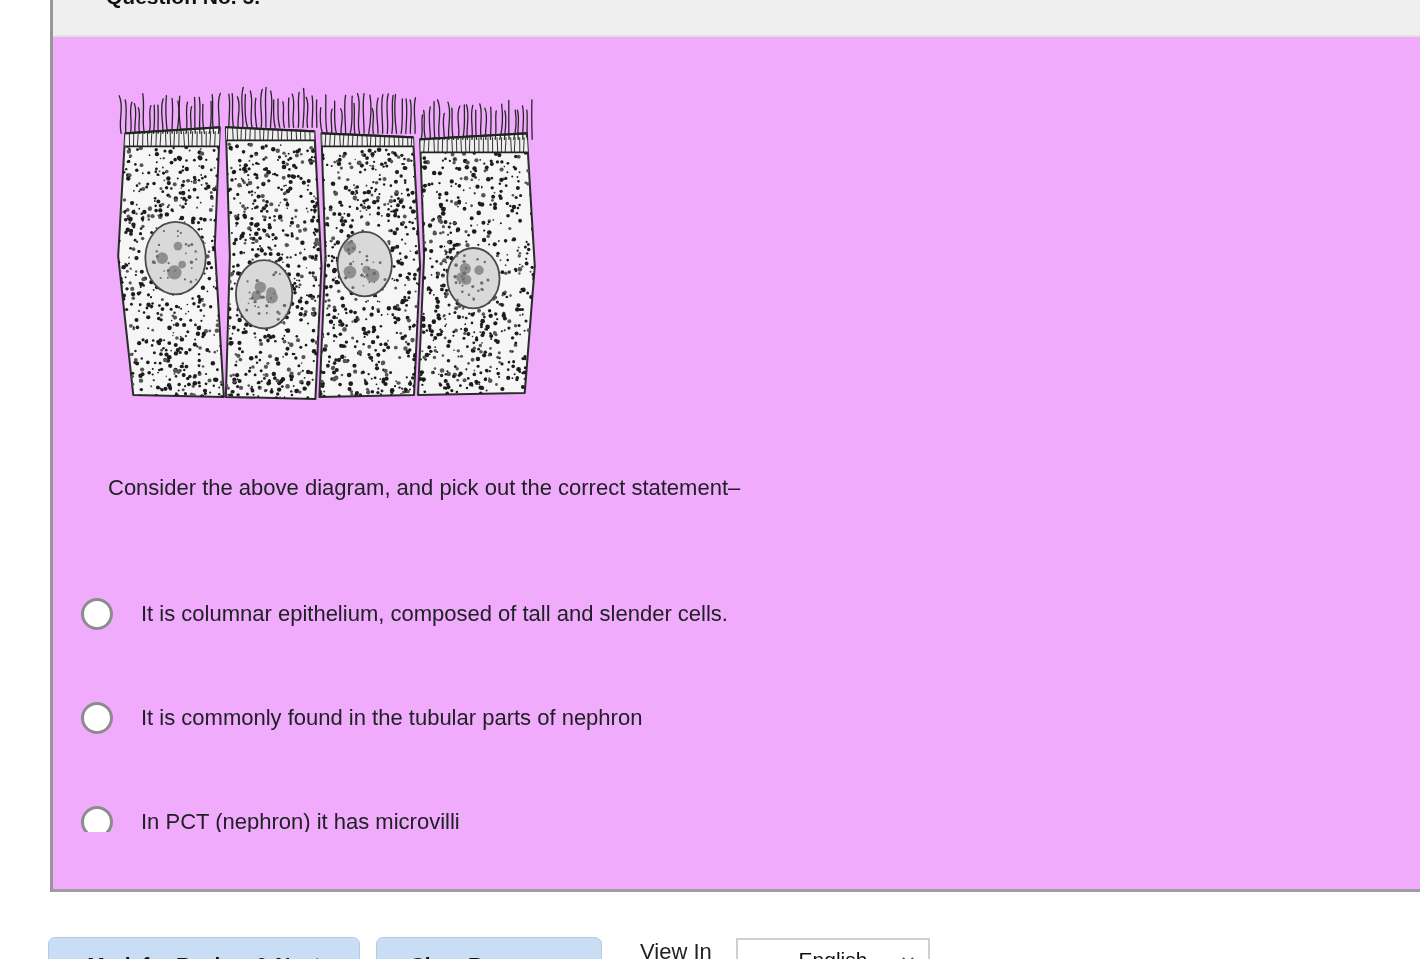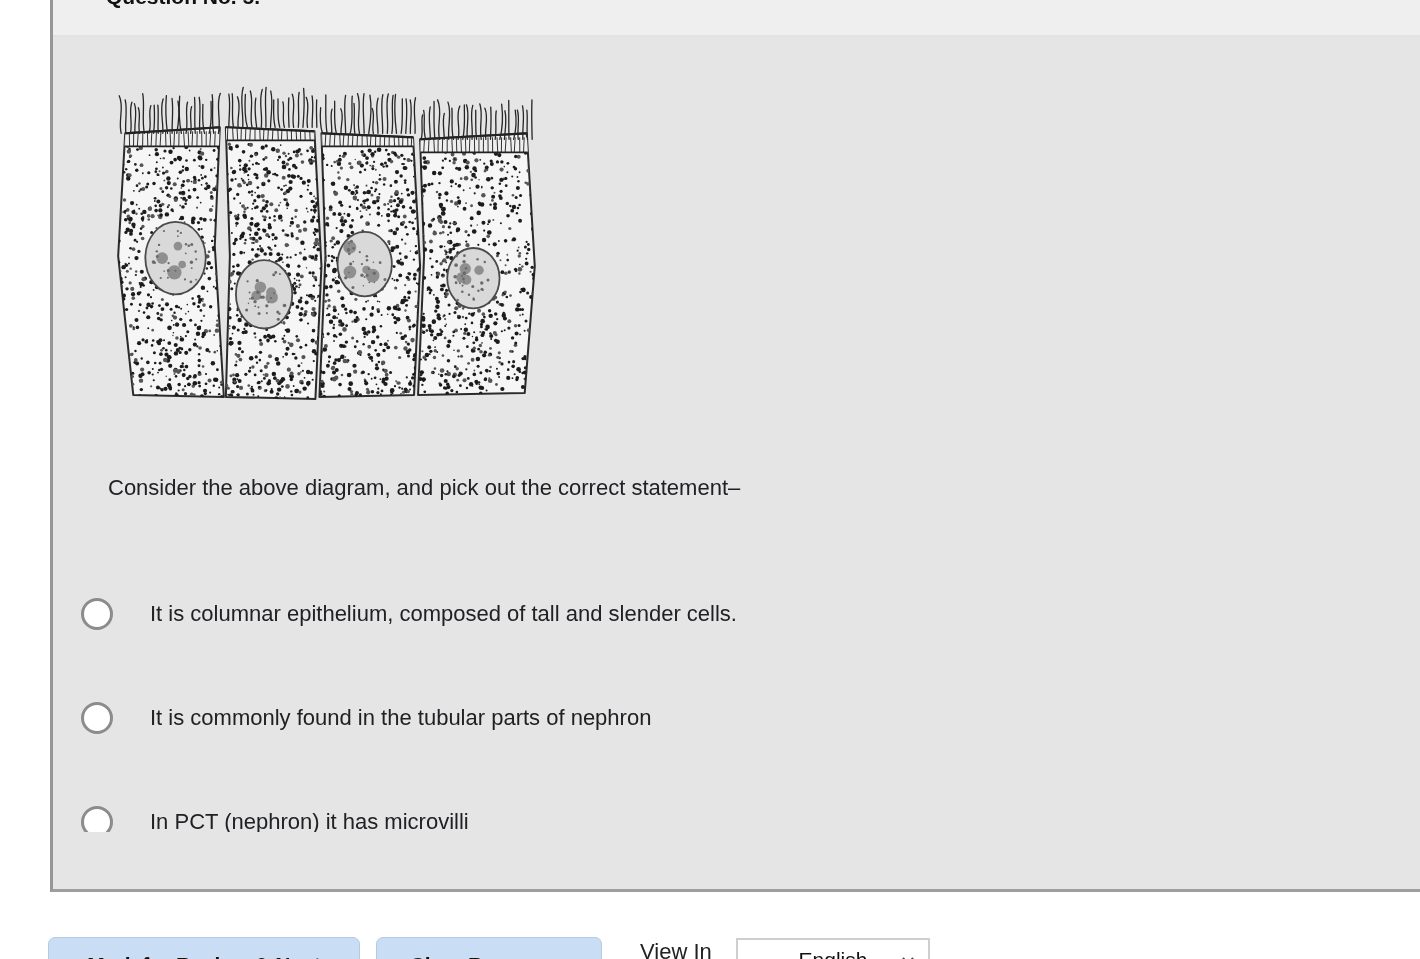--- a/index.html
+++ b/index.html
@@ -7,21 +7,21 @@
     width:1420px;height:959px;overflow:hidden;position:relative;
     background:#ffffff;
     font-family:"Liberation Sans","DejaVu Sans",sans-serif;
     color:#212121;
   }
   
   .question-panel{
     position:absolute;left:50px;top:0;width:1370px;height:892px;
     border-left:3px solid #979797;
     border-bottom:3px solid #9e9e9e;
-    background:#e5e5e5;
+    background:#f0abfc;
     box-sizing:border-box;
   }
   .question-header{
     height:37px;background:#efefef;border-bottom:2px solid #e2e2e2;
     overflow:hidden;box-sizing:border-box;
   }
   .question-header .qlabel{
     display:block;margin:-15px 0 0 53px;
     font-size:21px;font-weight:bold;color:#111;line-height:24px;
     white-space:nowrap;
@@ -30,21 +30,21 @@
     position:relative;height:795px;overflow:hidden;
   }
   .diagram-wrap{
     position:absolute;left:57px;top:48px;width:440px;height:320px;
   }
   .question-text{
     position:absolute;left:55px;top:437px;margin:0;
     font-size:22px;line-height:28px;color:#202124;
   }
   .option-row{
-    position:absolute;left:28px;display:flex;align-items:center;cursor:pointer;gap:9px;
+    position:absolute;left:28px;display:flex;align-items:center;cursor:pointer;
   }
   .option-row.r0{top:561px;}
   .option-row.r1{top:665px;}
   .option-row.r2{top:769px;}
   .radio{
     width:32px;height:32px;border-radius:50%;
     border:3px solid #8c8c8c;background:#fff;box-sizing:border-box;
     flex:0 0 auto;
   }
   .option-label{

